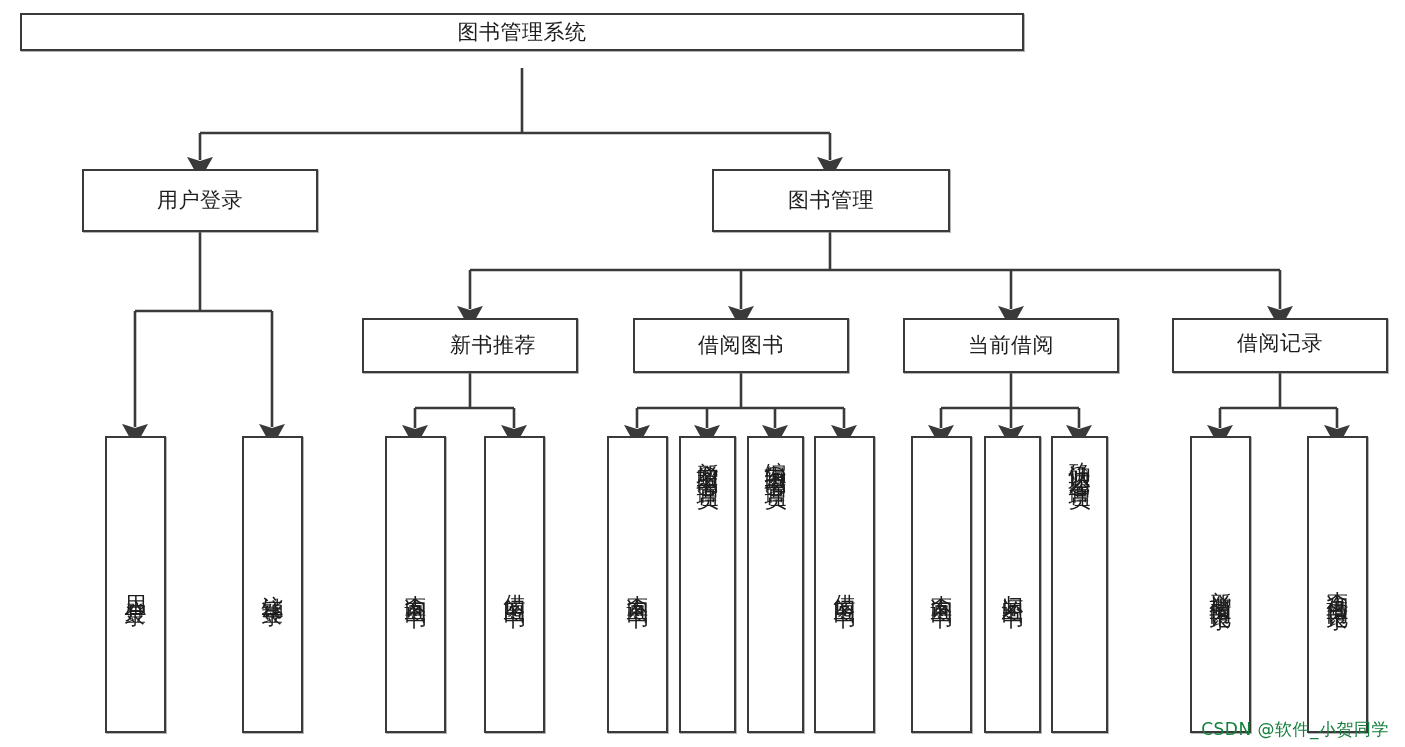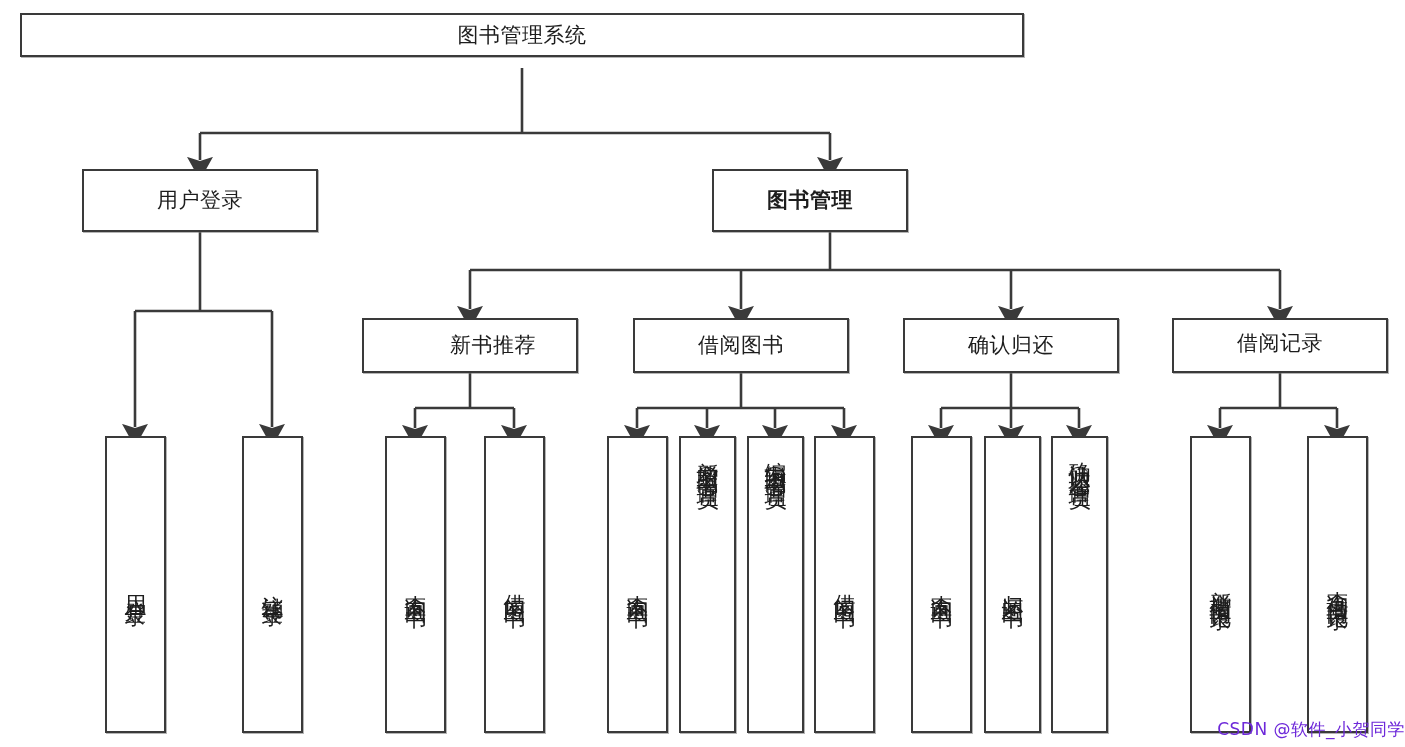--- a/index.html
+++ b/index.html
@@ -43,22 +43,22 @@
     writing-mode:vertical-rl;
     text-orientation:upright;
     color:#1d1d1d;
     font-size:22px;
     letter-spacing:4px;
     line-height:1;
     white-space:nowrap;
   }
   #watermark{
     position:absolute;
-    right:0;bottom:6px;
-    color:#6d28d9;
+    right:16px;bottom:6px;
+    color:#15803d;
     font-size:17px;
     letter-spacing:.5px;
     white-space:nowrap;
     user-select:none;
   }
 </style>
 </head>
 <body>
 
 <svg id="diagram" viewBox="0 0 1405 747" xmlns="http://www.w3.org/2000/svg">
@@ -117,39 +117,39 @@
   </g>
 
   <g stroke="#3a3a3a" stroke-width="2.6" fill="none">
     <path d="M1280,373 L1280,408"></path>
     <path d="M1220,408 L1337,408"></path>
     <path d="M1220,408 L1220,428" marker-end="url(#arrow)"></path>
     <path d="M1337,408 L1337,428" marker-end="url(#arrow)"></path>
   </g>
 </svg>
 
-<div class="node-box" id="root-box" style="left: 20px; top: 13px; width: 1004px; height: 44px;">
+<div class="node-box" id="root-box" style="left: 20px; top: 13px; width: 1004px; height: 38px;">
   <span class="node-label">图书管理系统</span>
 </div>
 
 <div class="node-box" id="l2-0" style="left: 82px; top: 169px; width: 236px; height: 63px;">
   <span class="node-label">用户登录</span>
 </div>
-<div class="node-box" id="l2-1" style="left: 712px; top: 169px; width: 196px; height: 63px; font-weight: bold;">
+<div class="node-box" id="l2-1" style="left: 712px; top: 169px; width: 238px; height: 63px;">
   <span class="node-label">图书管理</span>
 </div>
 
 <div class="node-box" id="l3-0" style="left: 362px; top: 318px; width: 216px; height: 55px; padding-left: 46px;">
   <span class="node-label">新书推荐</span>
 </div>
 <div class="node-box" id="l3-1" style="left: 633px; top: 318px; width: 216px; height: 55px;">
   <span class="node-label">借阅图书</span>
 </div>
 <div class="node-box" id="l3-2" style="left: 903px; top: 318px; width: 216px; height: 55px;">
-  <span class="node-label">确认归还</span>
+  <span class="node-label">当前借阅</span>
 </div>
 <div class="node-box" id="l3-3" style="left: 1172px; top: 318px; width: 216px; height: 55px; font-family: Liberation Mono, monospace;">
   <span class="node-label">借阅记录</span>
 </div>
 
 <div id="leaf-layer">
     <div class="leaf-box center" style="left: 105px; top: 436px; width: 61px; height: 297px;">
       <span class="leaf-label">用户登录</span>
     </div>
     <div class="leaf-box center" style="left: 242px; top: 436px; width: 61px; height: 297px;">

